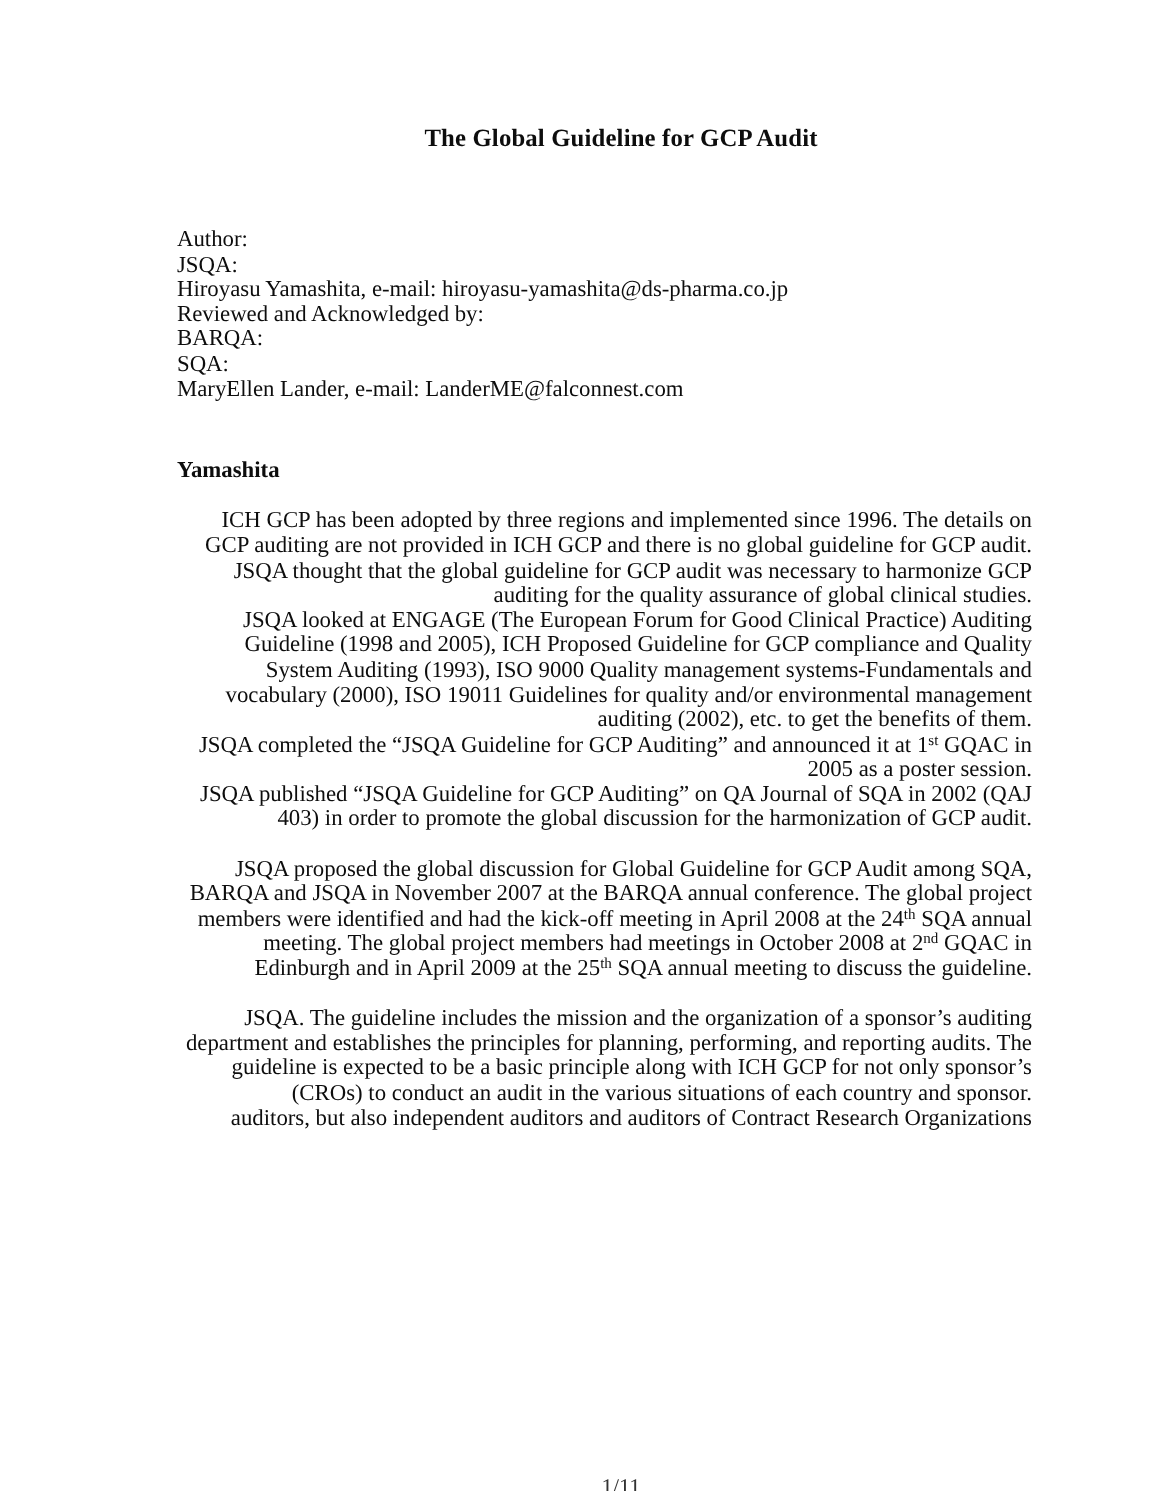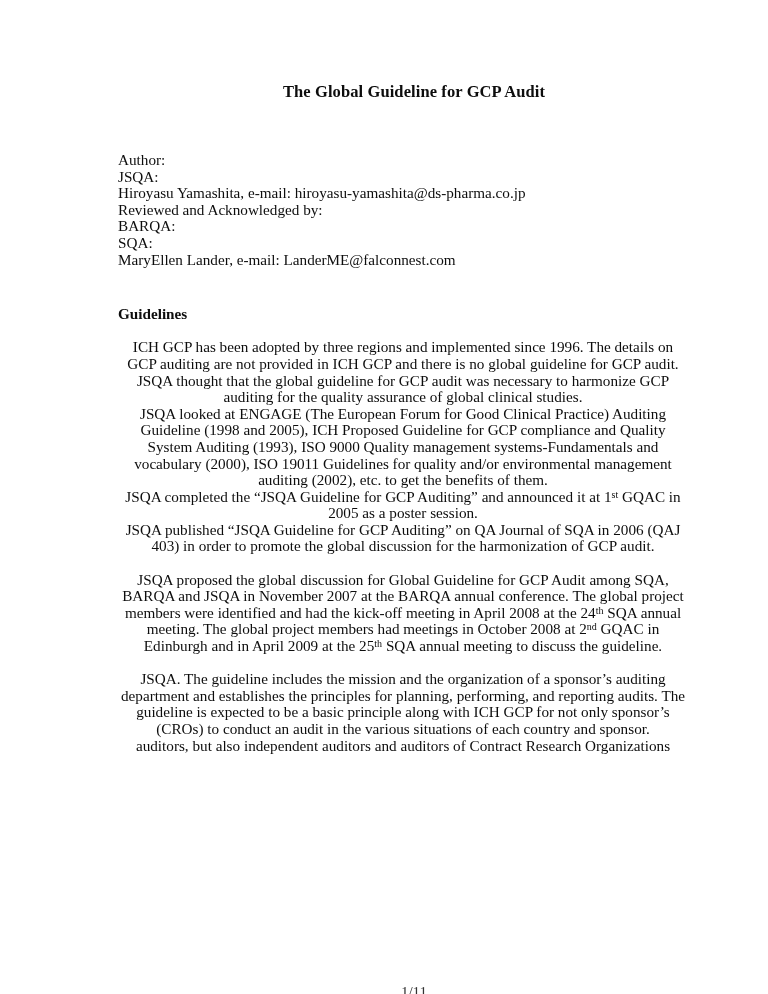--- a/index.html
+++ b/index.html
@@ -49,21 +49,21 @@
   }
   .section-heading {
     font-size: 15.2px;
     font-weight: bold;
     line-height: 16.6px;
     margin-top: 38px;
   }
   .para {
     font-size: 15.2px;
     line-height: 16.6px;
-    text-align: center;
+    text-align: right;
     margin-top: 16.6px;
   }
   .para .ln {
     display: block;
     white-space: nowrap;
   }
   sup {
     font-size: 0.66em;
     vertical-align: 0.45em;
     line-height: 0;
@@ -91,35 +91,35 @@
     <div class="meta-block">
       <span class="meta-line">Author:</span>
       <span class="meta-line">JSQA:</span>
       <span class="meta-line">Hiroyasu Yamashita, e-mail: hiroyasu-yamashita@ds-pharma.co.jp</span>
       <span class="meta-line">Reviewed and Acknowledged by:</span>
       <span class="meta-line">BARQA:</span>
       <span class="meta-line">SQA:</span>
       <span class="meta-line">MaryEllen Lander, e-mail: LanderME@falconnest.com</span>
     </div>
 
-    <div class="section-heading">Guidelines</div>
+    <div class="section-heading">Yamashita</div>
 
     <div class="para">
       <span class="ln">ICH GCP has been adopted by three regions and implemented since 1996.  The details on</span>
       <span class="ln">GCP auditing are not provided in ICH GCP and there is no global guideline for GCP audit.</span>
       <span class="ln">JSQA thought that the global guideline for GCP audit was necessary to harmonize GCP</span>
       <span class="ln">auditing for the quality assurance of global clinical studies.</span>
       <span class="ln">JSQA looked at ENGAGE (The European Forum for Good Clinical Practice) Auditing</span>
       <span class="ln">Guideline (1998 and 2005), ICH Proposed Guideline for GCP compliance and Quality</span>
       <span class="ln">System Auditing (1993), ISO 9000 Quality management systems-Fundamentals and</span>
       <span class="ln">vocabulary (2000), ISO 19011 Guidelines for quality and/or environmental management</span>
       <span class="ln">auditing (2002), etc. to get the benefits of them.</span>
       <span class="ln"><span>JSQA completed the “JSQA Guideline for GCP Auditing” and announced it at 1</span><sup>st</sup><span> GQAC in</span></span>
       <span class="ln">2005 as a poster session.</span>
-      <span class="ln">JSQA published “JSQA Guideline for GCP Auditing” on QA Journal of SQA in 2006 (QAJ</span>
+      <span class="ln">JSQA published “JSQA Guideline for GCP Auditing” on QA Journal of SQA in 2002 (QAJ</span>
       <span class="ln">403) in order to promote the global discussion for the harmonization of GCP audit.</span>
     </div>
 
     <div class="para">
       <span class="ln">JSQA proposed the global discussion for Global Guideline for GCP Audit among SQA,</span>
       <span class="ln">BARQA and JSQA in November 2007 at the BARQA annual conference.  The global project</span>
       <span class="ln"><span>members were identified and had the kick-off meeting in April 2008 at the 24</span><sup>th</sup><span> SQA annual</span></span>
       <span class="ln"><span>meeting.  The global project members had meetings in October 2008 at 2</span><sup>nd</sup><span> GQAC in</span></span>
       <span class="ln"><span>Edinburgh and in April 2009 at the 25</span><sup>th</sup><span> SQA annual meeting to discuss the guideline.</span></span>
     </div>

